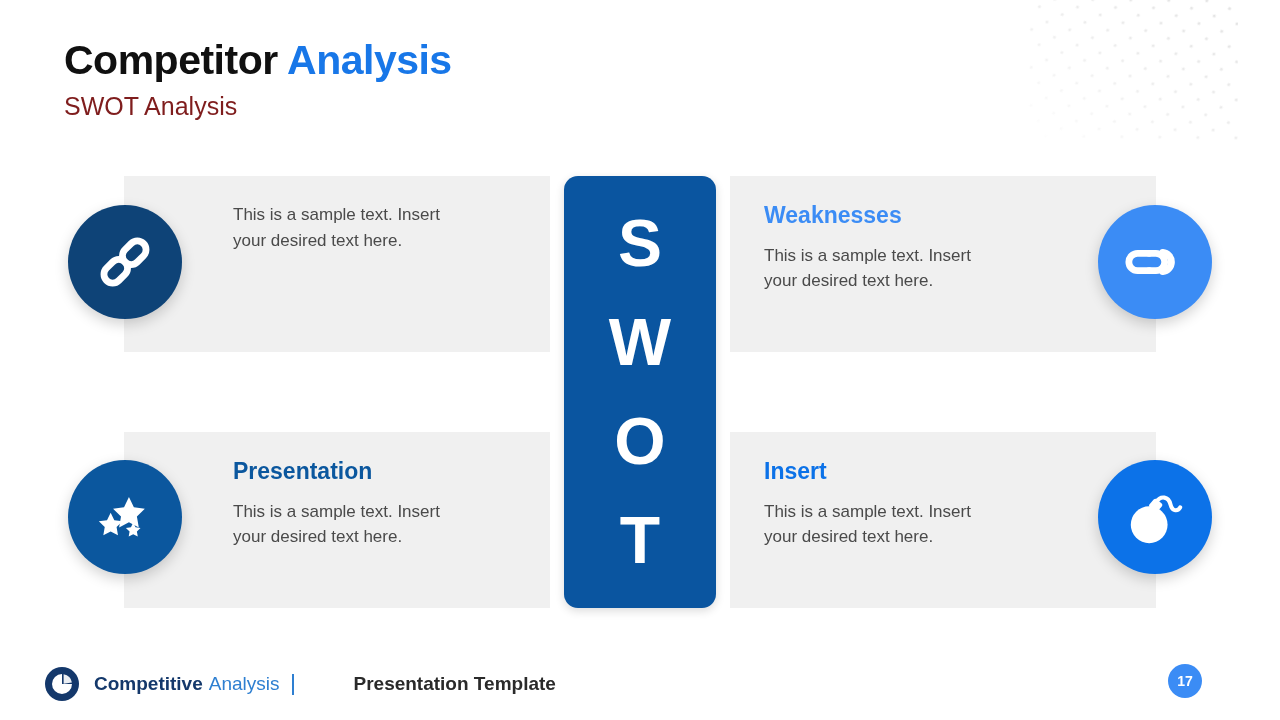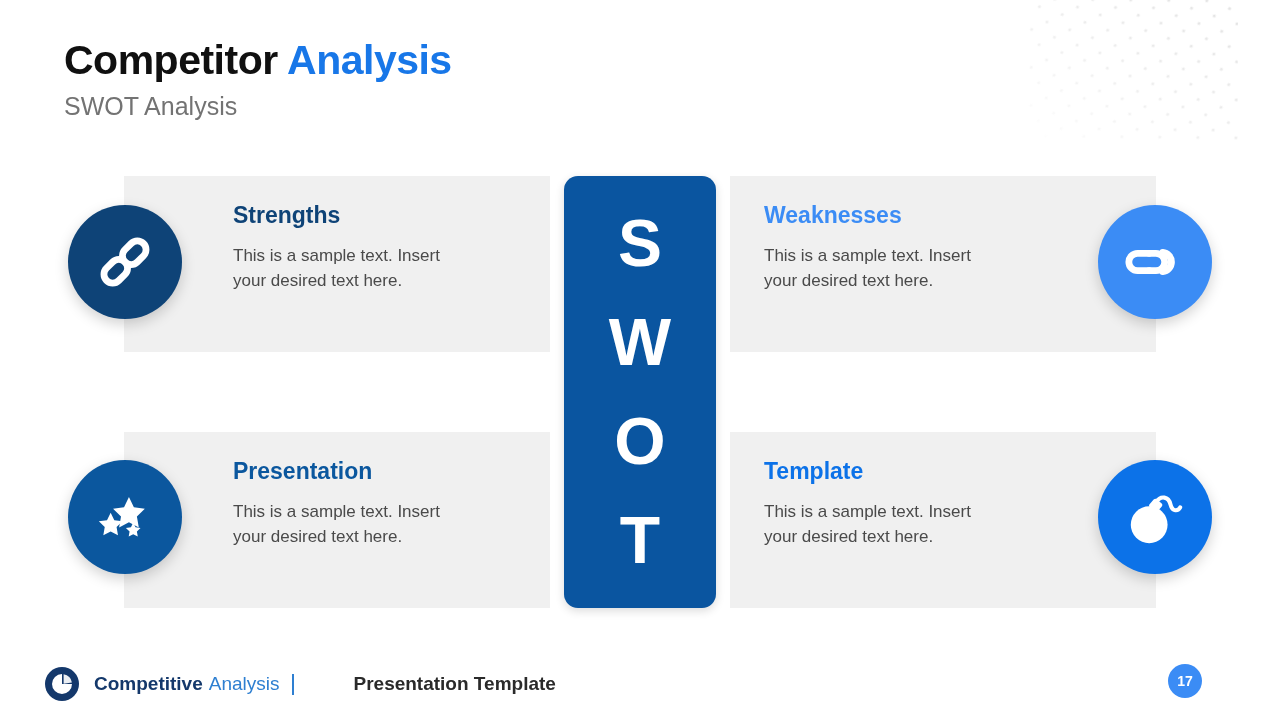--- a/index.html
+++ b/index.html
@@ -32,21 +32,21 @@
     letter-spacing: -0.5px;
     line-height: 1.12;
     color: #101010;
     white-space: nowrap;
   }
   .title .accent { color: #1877E8; }
   .subtitle {
     margin-top: 7px;
     font-size: 25px;
     font-weight: 400;
-    color: #737373;
+    color: #7f1d1d;
     line-height: 1.2;
   }
 
   
   .panel {
     position: absolute;
     background: #F0F0F0;
   }
   .panel-tl { left: 124px; top: 176px; width: 426px; height: 176px; }
   .panel-tr { left: 730px; top: 176px; width: 426px; height: 176px; }
@@ -186,21 +186,20 @@
 
   <div class="icon-circle ic-strengths">
     <svg width="62" height="62" viewBox="0 0 64 64">
       <g transform="rotate(-45 32 32)" fill="none" stroke="#ffffff" stroke-width="7" stroke-linecap="round" stroke-linejoin="round">
         <rect x="5" y="23" width="27" height="18" rx="9"></rect>
         <rect x="32" y="23" width="27" height="18" rx="9"></rect>
       </g>
     </svg>
   </div>
   <div class="panel-text left top">
-    <div class="quad-title" style="color:#0E4377">Strengths</div>
     <div class="quad-body">This is a sample text. Insert
 your desired text here.</div>
   </div>
 
   <div class="icon-circle ic-weaknesses">
     <svg width="62" height="62" viewBox="0 0 64 64">
       <g fill="none" stroke="#ffffff" stroke-width="7" stroke-linecap="round" stroke-linejoin="round">
         <path d="M26 23 H14 a9 9 0 0 0 0 18 H26"></path>
         <path d="M26 23 H33 a9 9 0 0 1 0 18 H26"></path>
         <path d="M40 22 a10 10 0 0 1 9 10 a10 10 0 0 1 -9 10"></path>
@@ -231,21 +230,21 @@
   <div class="icon-circle ic-threats">
     <svg width="62" height="62" viewBox="0 0 64 64">
       <g fill="#ffffff">
         <circle cx="26" cy="40" r="19"></circle>
         <rect x="27" y="14" width="11" height="11" rx="2.5" transform="rotate(42 32 20)"></rect>
       </g>
       <path d="M33 17 C 38 9, 46 11, 48 19 C 50 27, 56 26, 58 22" fill="none" stroke="#ffffff" stroke-width="4.2" stroke-linecap="round"></path>
     </svg>
   </div>
   <div class="panel-text right bottom">
-    <div class="quad-title" style="color:#0C72E8">Template</div>
+    <div class="quad-title" style="color:#0C72E8">Insert</div>
     <div class="quad-body">This is a sample text. Insert
 your desired text here.</div>
   </div>
 
   <div class="swot-column">
     <div class="swot-letter">S</div>
     <div class="swot-letter">W</div>
     <div class="swot-letter">O</div>
     <div class="swot-letter">T</div>
   </div>

